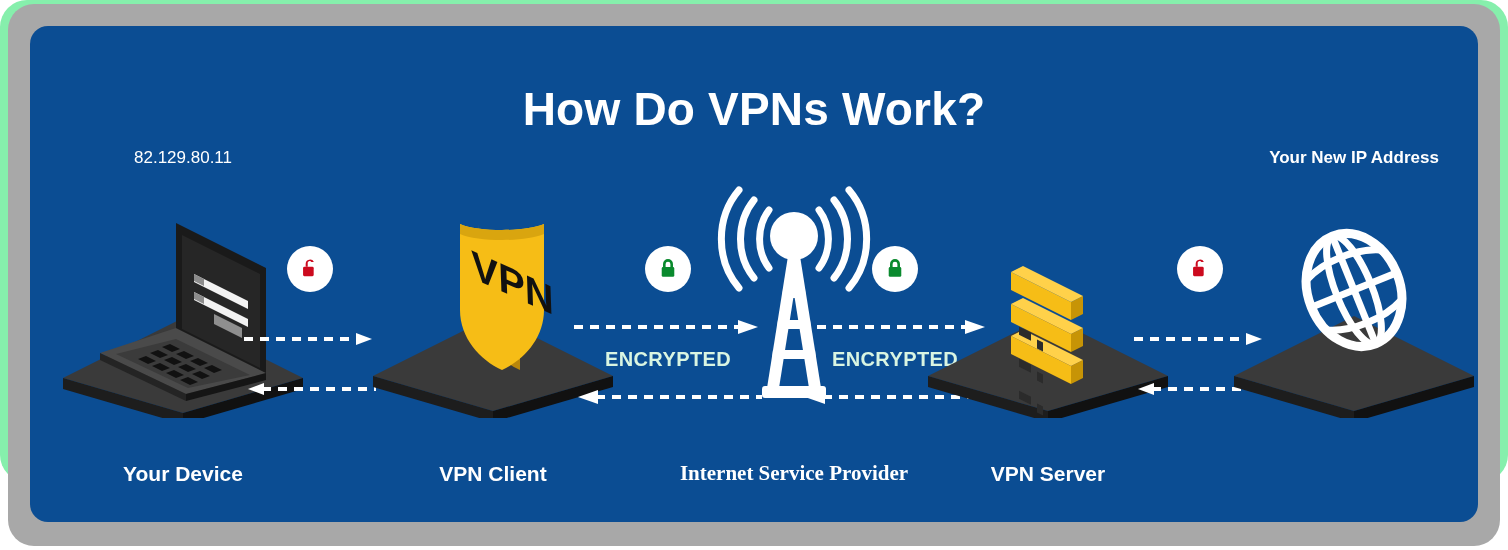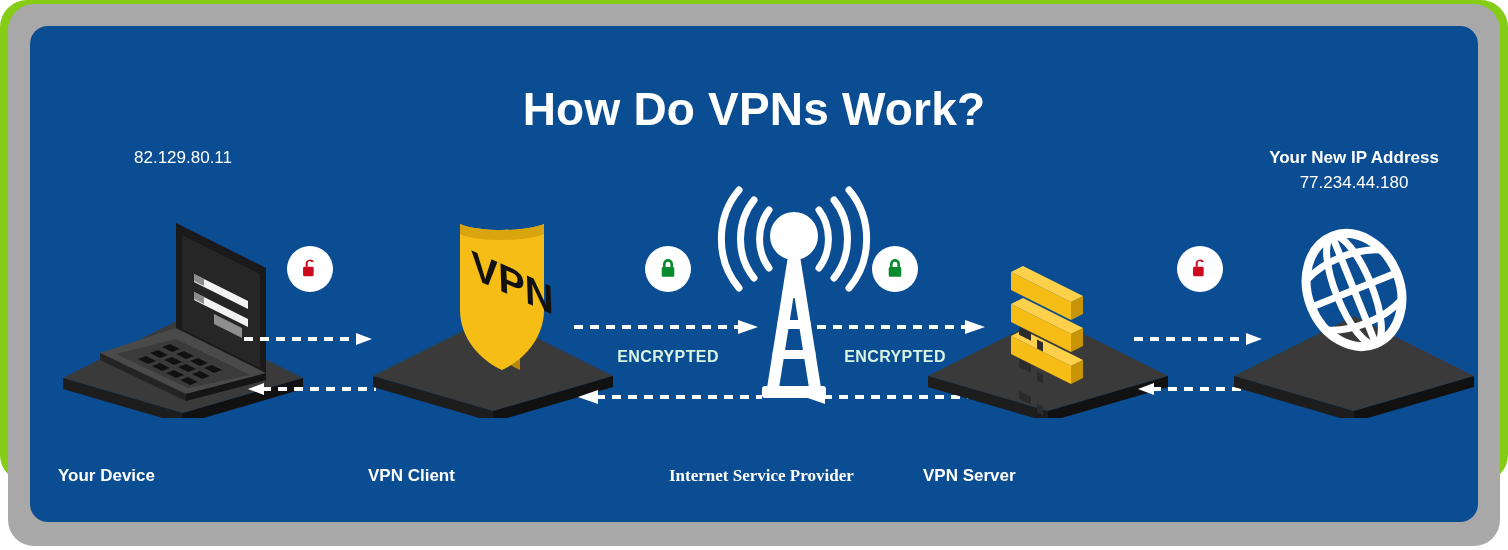--- a/index.html
+++ b/index.html
@@ -9,21 +9,21 @@
     height: 550px;
     overflow: hidden;
     background: #ffffff;
     font-family: "Liberation Sans", sans-serif;
   }
 
   #infographic {
     position: relative;
     width: 1508px;
     height: 482px;
-    background: #84cc16;
+    background: #86efac;
     border-radius: 27px;
   }
 
   
   .frame {
     position: absolute;
     left: 8px;
     top: 4px;
     width: 1492px;
     height: 542px;
@@ -60,22 +60,23 @@
     position: absolute;
     top: 120px;
     width: 250px;
     height: 340px;
   }
   .node-label {
     position: absolute;
     left: 0;
     bottom: 0;
     width: 100%;
+    text-align: center;
     color: #ffffff;
-    font-size: 17px;
+    font-size: 21px;
     font-weight: bold;
   }
   .ip-block {
     position: absolute;
     left: 0;
     top: 0;
     width: 100%;
     text-align: center;
     color: #ffffff;
     font-size: 17px;
@@ -120,21 +121,21 @@
   }
   .arrow-row.fwd  { top: 86px; }
   .arrow-row.back { top: 136px; }
   .enc-label {
     position: absolute;
     left: 0;
     top: 102px;
     width: 100%;
     text-align: center;
     color: #d9f5e2;
-    font-size: 16px;
+    font-size: 20px;
     font-weight: bold;
     letter-spacing: 0.4px;
   }
   
   .connector.wide { width: 200px; }
   .connector.wide .arrow-row.fwd  { top: 74px; }
   .connector.wide .arrow-row.back { top: 144px; }
 </style>
 </head>
 <body>
@@ -352,21 +353,20 @@
         <svg viewBox="0 0 160 14" width="160" height="14" preserveAspectRatio="none">
           <line x1="32" y1="7" x2="146" y2="7" stroke="#ffffff" stroke-width="4" stroke-dasharray="9,7"></line>
           <polygon points="34,1 18,7 34,13" fill="#ffffff"></polygon>
         </svg>
       </div>
     </div>
 
     <div class="node" style="left:1199px;">
       <div class="ip-block">
         <div>Your New IP Address</div>
-        <div class="ipnum">77.234.44.180</div>
       </div>
       <div class="art">
         <svg viewBox="0 0 250 220" width="250" height="220">
 
           <polygon points="125,118 245,178 125,213 5,178" fill="#3a3a3a"></polygon>
           <polygon points="5,178 125,213 125,224 5,189" fill="#1d1d1d"></polygon>
           <polygon points="245,178 125,213 125,224 245,189" fill="#111111"></polygon>
 
           <g transform="translate(125,92) rotate(-22)">
             <ellipse cx="0" cy="0" rx="46" ry="58" fill="none" stroke="#ffffff" stroke-width="9"></ellipse>

